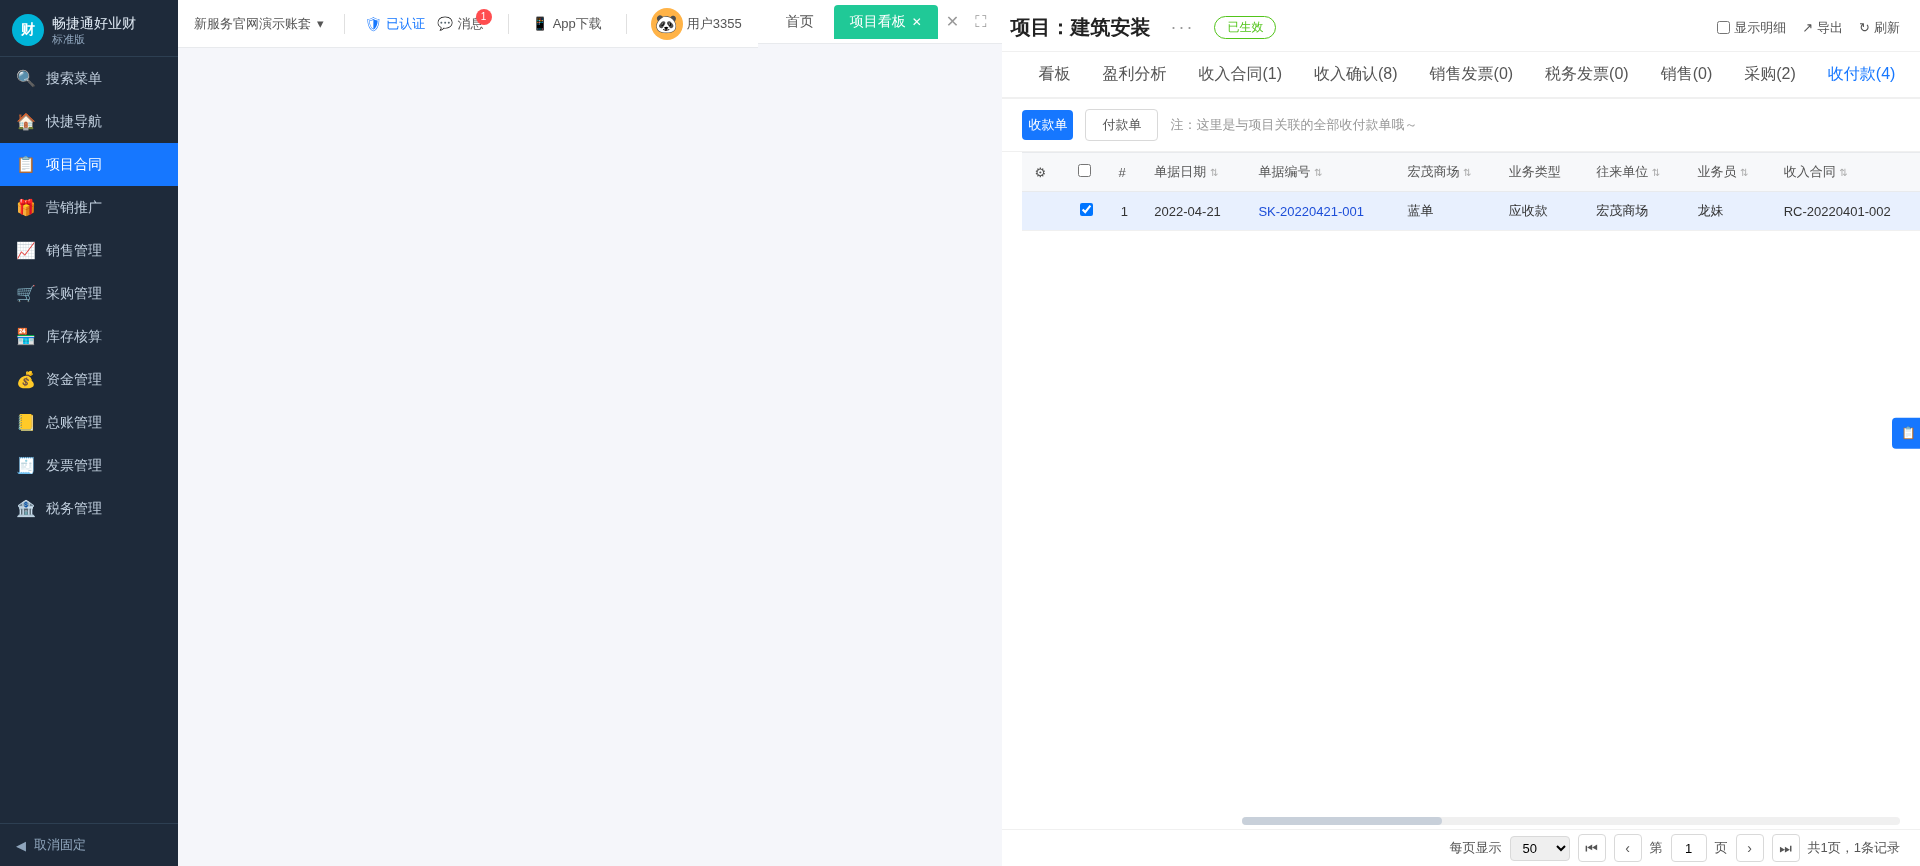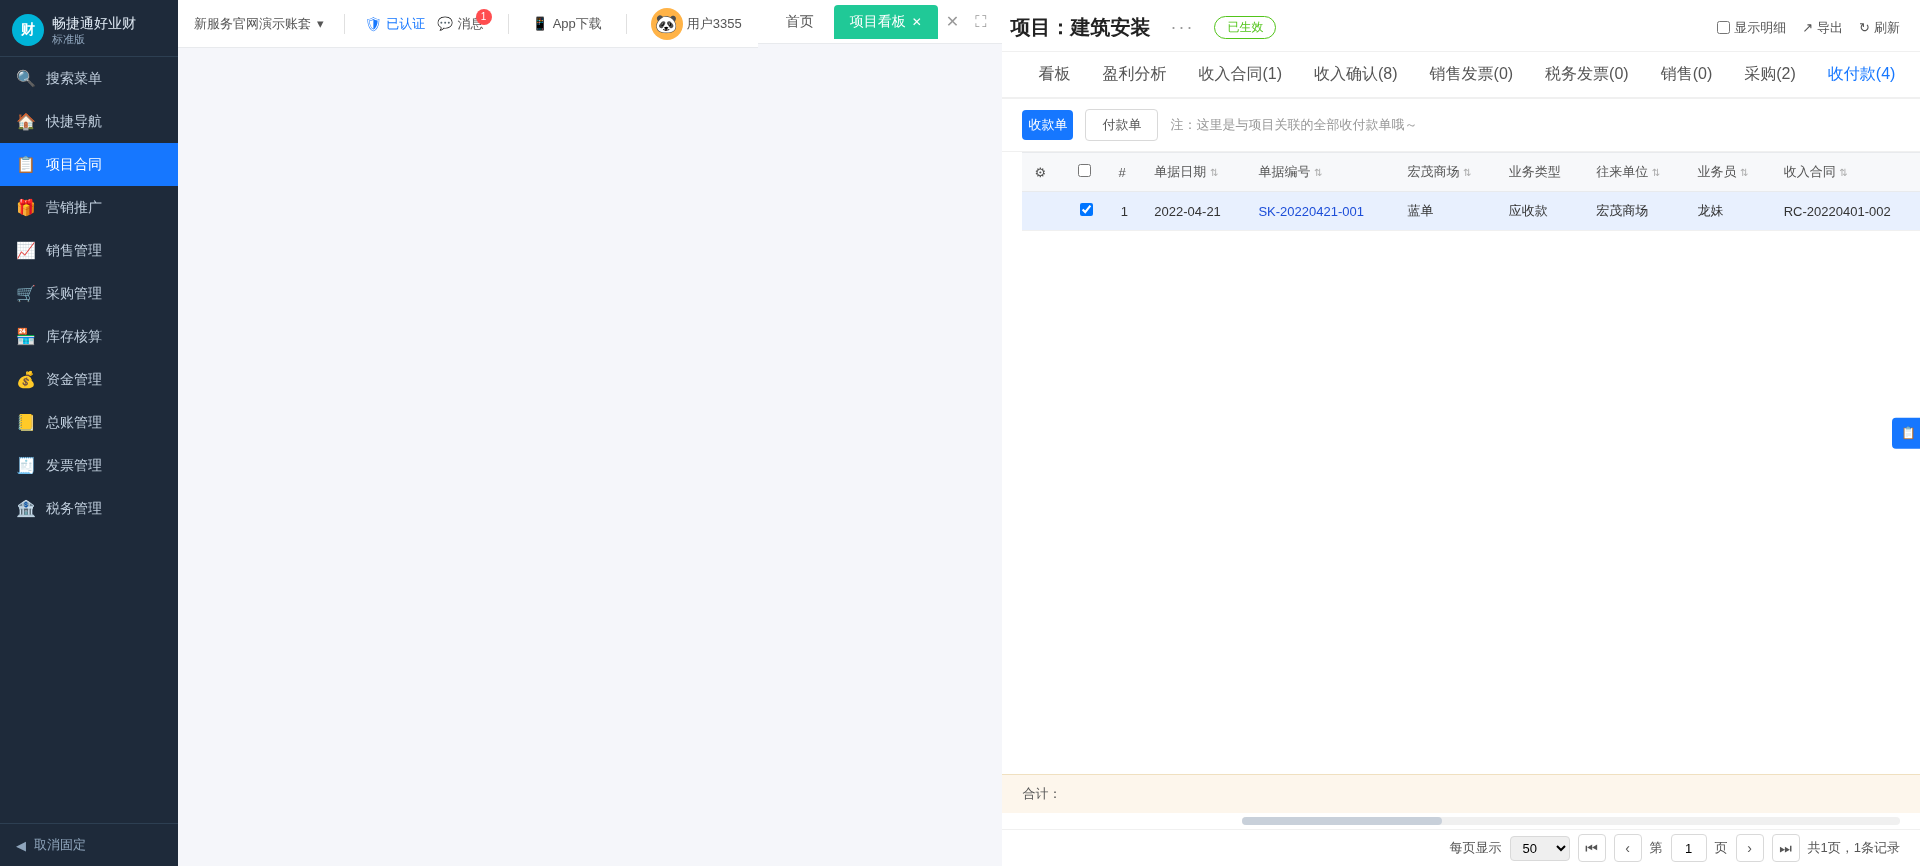--- a/index.html
+++ b/index.html
@@ -469,23 +469,20 @@
             <td>蓝单</td>
             <td>应收款</td>
             <td>宏茂商场</td>
             <td>龙妹</td>
             <td>RC-20220401-002</td>
           </tr>
         </tbody>
       </table>
     </div>
 
-    <div class="total-row">
-      <span>合计：</span>
-    </div>
 
     <div class="scrollbar-row">
       <div class="fake-scrollbar">
         <div class="fake-scrollbar-thumb"></div>
       </div>
     </div>
 
     <div class="pagination">
       <span>每页显示</span>
       <select class="page-size-select">

